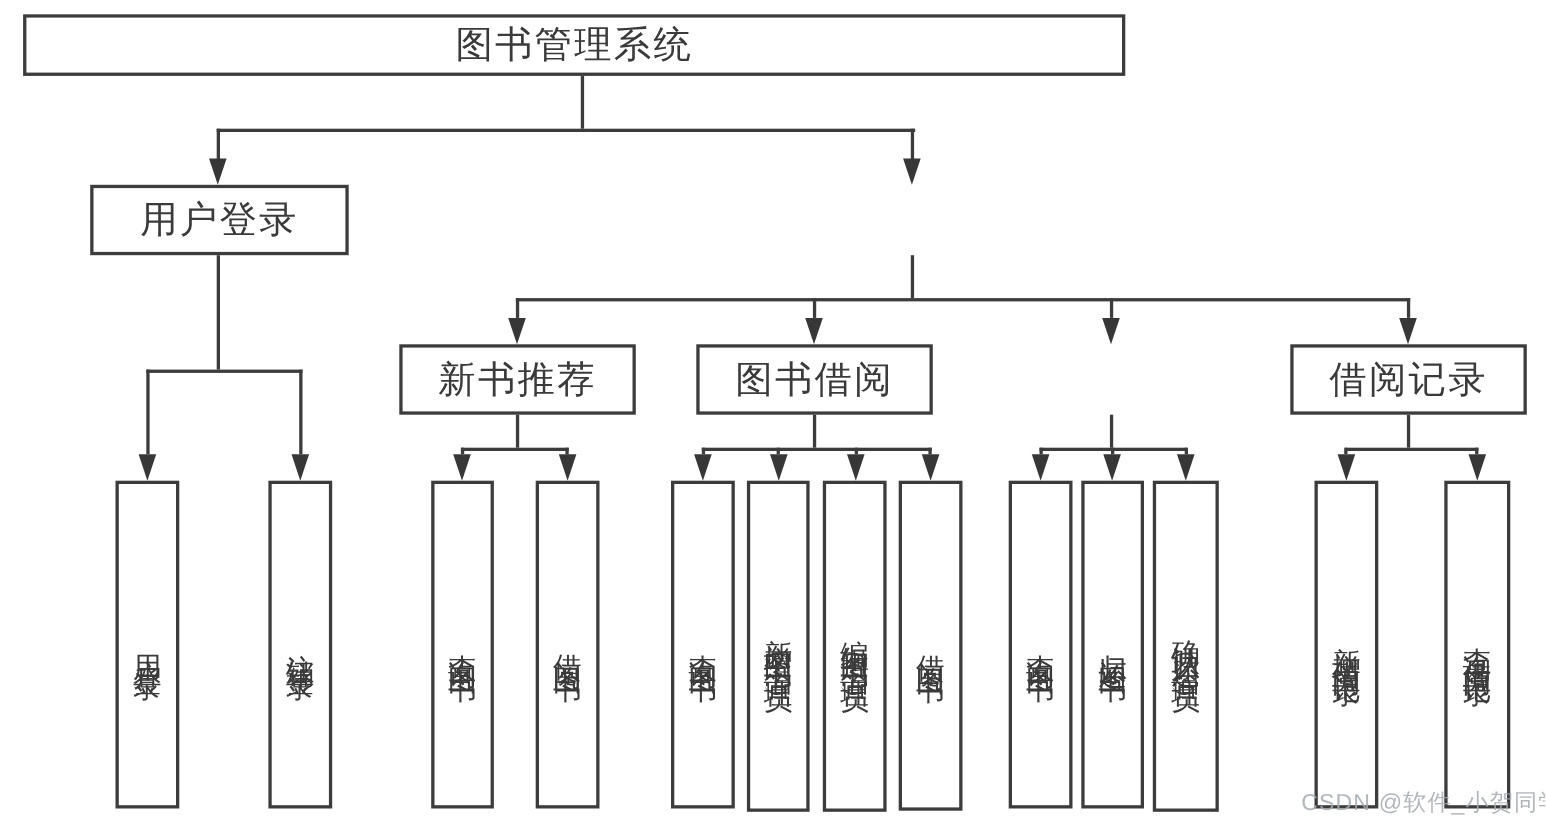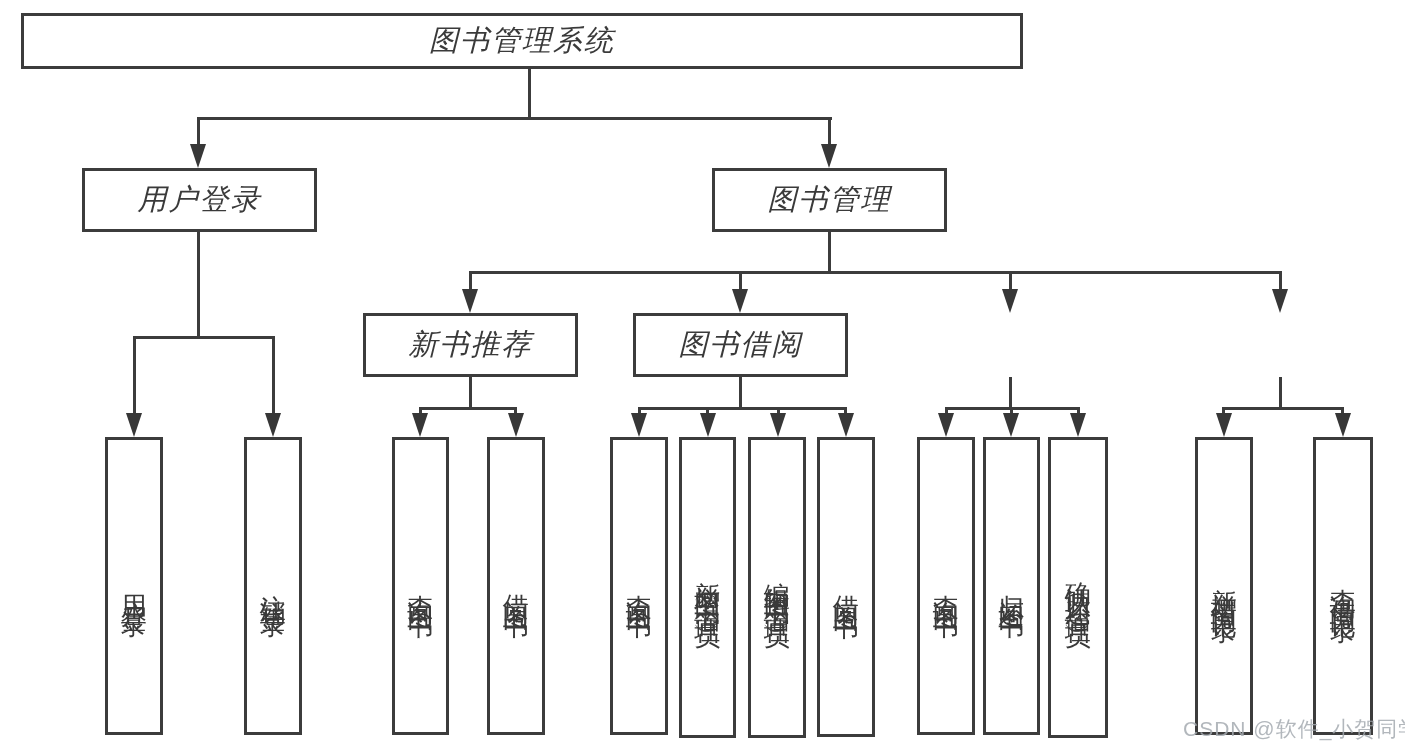--- a/index.html
+++ b/index.html
@@ -15,25 +15,24 @@
     position: absolute;
     box-sizing: border-box;
     border: 3px solid #3c3c3c;
     background: #ffffff;
     display: flex;
     align-items: center;
     justify-content: center;
     color: #3a3a3a;
   }
   .hlabel {
-    font-size: 29px;
+    font-size: 34px;
     letter-spacing: 2px;
     white-space: nowrap;
     color: #3a3a3a;
-    font-style: italic;
   }
   .vlabel {
     writing-mode: vertical-rl;
     text-orientation: mixed;
     font-size: 26px;
     letter-spacing: 6px;
     line-height: 1.1;
     color: #3a3a3a;
     white-space: nowrap;
   }
@@ -71,23 +70,20 @@
   <div class="line" style="left:528px; top:69px; width:3px; height:48px;"></div>
   <div class="line" style="left:197px; top:117px; width:635px; height:3px;"></div>
   <div class="line" style="left:197px; top:117px; width:3px; height:29px;"></div>
   <div class="arrow" style="left:190px; top:144px;"></div>
   <div class="line" style="left:828px; top:117px; width:3px; height:29px;"></div>
   <div class="arrow" style="left:821px; top:144px;"></div>
 
   <div class="node" style="left:82px; top:168px; width:235px; height:64px;">
     <span class="hlabel">用户登录</span>
   </div>
-  <div class="node" style="left:712px; top:168px; width:235px; height:64px;">
-    <span class="hlabel">图书管理</span>
-  </div>
 
   <div class="line" style="left:197px; top:232px; width:3px; height:104px;"></div>
   <div class="line" style="left:133px; top:336px; width:142px; height:3px;"></div>
   <div class="line" style="left:133px; top:336px; width:3px; height:77px;"></div>
   <div class="arrow" style="left:126px; top:413px;"></div>
   <div class="line" style="left:272px; top:336px; width:3px; height:77px;"></div>
   <div class="arrow" style="left:265px; top:413px;"></div>
 
   <div class="line" style="left:828px; top:232px; width:3px; height:39px;"></div>
   <div class="line" style="left:469px; top:271px; width:813px; height:3px;"></div>
@@ -98,20 +94,23 @@
   <div class="line" style="left:1009px; top:271px; width:3px; height:18px;"></div>
   <div class="arrow" style="left:1002px; top:289px;"></div>
   <div class="line" style="left:1279px; top:271px; width:3px; height:18px;"></div>
   <div class="arrow" style="left:1272px; top:289px;"></div>
 
   <div class="node" style="left:633px; top:313px; width:215px; height:64px;">
     <span class="hlabel">图书借阅</span>
   </div>
   <div class="node" style="left:363px; top:313px; width:215px; height:64px;">
     <span class="hlabel">新书推荐</span>
+  </div>
+  <div class="node" style="left:1173px; top:313px; width:215px; height:64px;">
+    <span class="hlabel">借阅记录</span>
   </div>
 
   <div class="line" style="left:469px; top:377px; width:3px; height:30px;"></div>
   <div class="line" style="left:419px; top:407px; width:98px; height:3px;"></div>
   <div class="line" style="left:419px; top:407px; width:3px; height:6px;"></div>
   <div class="arrow" style="left:412px; top:413px;"></div>
   <div class="line" style="left:514px; top:407px; width:3px; height:6px;"></div>
   <div class="arrow" style="left:508px; top:413px;"></div>
 
   <div class="line" style="left:739px; top:377px; width:3px; height:30px;"></div>

